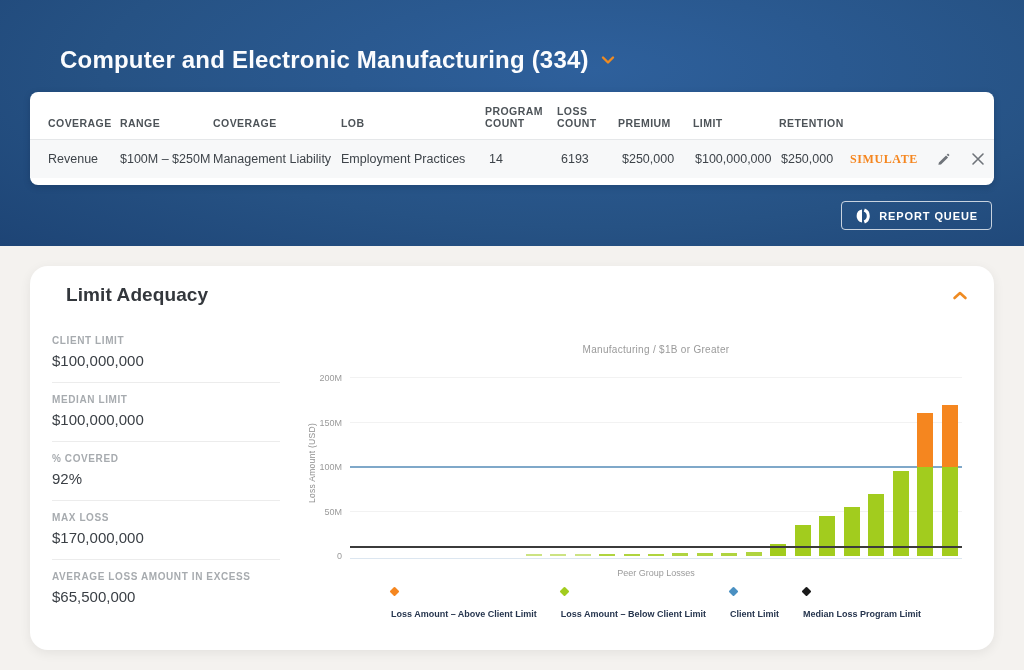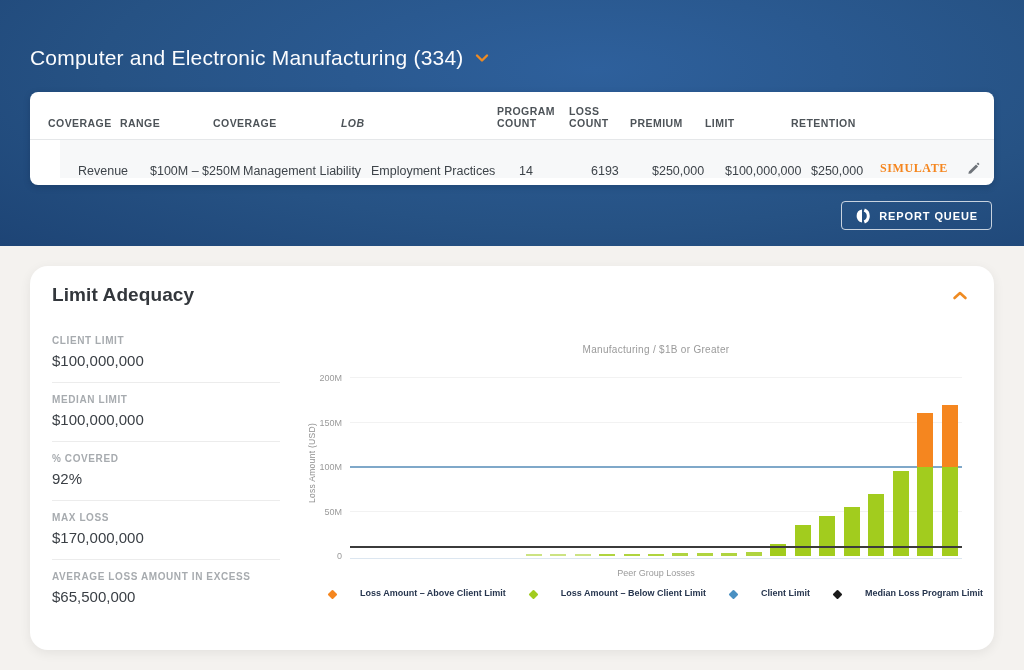--- a/index.html
+++ b/index.html
@@ -13,43 +13,43 @@
   
   .hero {
     position:absolute; left:0; top:0; width:1024px; height:246px;
     background:radial-gradient(120% 160% at 58% 28%, #2e609c 0%, #265284 40%, #1c4273 70%, #16345c 100%);
   }
   .page-title {
     position:absolute; left:30px; top:46px;
     display:flex; align-items:center; gap:10px;
   }
   .page-title .t {
-    color:#fbfcfe; font-size:21px; font-weight:400; letter-spacing:.2px;
+    color:#fbfcfe; font-size:24px; font-weight:700; letter-spacing:.2px;margin-left:30px;
   }
   .chev-btn { background:none; border:none; cursor:pointer; display:flex; align-items:center; padding:2px; }
   
   .table-card {
     position:absolute; left:30px; top:92px; width:964px; height:93px;
     background:#fff; border-radius:8px; box-shadow:0 2px 6px rgba(10,30,60,.25);
     overflow:hidden;
   }
   .thead {
     display:flex; align-items:flex-end;
     padding:13px 0 9px 18px;
     border-bottom:1px solid #e5e7e9;
     height:48px;
   }
   .thead .col {
     font-size:10.5px; font-weight:700; letter-spacing:.45px;
     color:#4d5358; line-height:1.2; padding-right:8px;
   }
   .trow {
-    display:flex; align-items:flex-end;
+    display:flex; align-items:center;
     background:#f7f8f9; height:38px; padding-left:18px;
-    font-size:12.5px; color:#3e444a;margin-left:30px;
+    font-size:12.5px; color:#3e444a;
   }
   .trow .col { padding-right:8px; white-space:nowrap; overflow:hidden; }
   .col-actions { display:flex; align-items:center; gap:16px; }
   .simulate {
     background:none; border:none; cursor:pointer;
     color:#f5861f; font-weight:700; font-size:12px; letter-spacing:.6px;
     font-family:Liberation Serif, serif;
   }
   .icon-btn { background:none; border:none; cursor:pointer; display:flex; align-items:center; padding:2px; }
   
@@ -60,21 +60,21 @@
     background:transparent; border:1px solid rgba(255,255,255,.75); border-radius:4px;
     color:#fff; font-size:11px; font-weight:700; letter-spacing:.9px;
     cursor:pointer; font-family:"Liberation Sans", sans-serif;
   }
   
   .la-card {
     position:absolute; left:30px; top:266px; width:964px; height:384px;
     background:#fff; border-radius:18px; box-shadow:0 3px 12px rgba(0,0,0,.07);
   }
   .la-title {
-    position:absolute; left:22px; top:18px;
+    position:absolute; left:36px; top:18px;
     font-size:19px; font-weight:700; color:#33373c; letter-spacing:.1px;
   }
   .la-collapse { position:absolute; right:24px; top:22px; }
   .stats { position:absolute; left:22px; top:58px; width:228px; }
   .stat { padding:11px 0 13px 0; border-bottom:1px solid #ececec; }
   .stat:last-child { border-bottom:none; }
   .stat .lbl { font-size:10px; font-weight:600; letter-spacing:.6px; color:#a7abaf; }
   .stat .val { font-size:15px; color:#3a3f45; margin-top:6px; }
   
   .chart { position:absolute; left:270px; top:70px; width:684px; height:295px; }
@@ -87,21 +87,21 @@
   .ref-median { height:2px; background:#3b3b3b; z-index:3; }
   .bar { position:absolute; z-index:2; }
   .ytick { position:absolute; left:0; width:42px; text-align:right; font-size:9px; color:#9a9a9a; }
   .ylabel {
     position:absolute; left:-58px; top:122px; width:140px; text-align:center;
     font-size:8.5px; color:#8f8f8f; letter-spacing:.3px;
     transform:rotate(-90deg);
   }
   .xlabel { position:absolute; left:50px; top:232px; width:612px; text-align:center; font-size:9px; color:#9a9a9a; }
   .legend { position:absolute; left:30px; top:252px; width:652px; display:flex; justify-content:center; gap:24px; }
-  .legend-item { display:flex; align-items:flex-end; gap:24px; background:none; border:none; cursor:pointer; padding:0; }
+  .legend-item { display:flex; align-items:flex-start; gap:14px; background:none; border:none; cursor:pointer; padding:0;flex-direction:column; }
   .legend-item .marker { width:7px; height:7px; transform:rotate(45deg); border-radius:1px; flex:none; }
   .legend-item .ltext { font-size:9px; font-weight:700; color:#26354e; font-family:"Liberation Sans", sans-serif; white-space:nowrap; }
 </style>
 </head>
 <body>
 
 <div class="hero">
   <div class="page-title">
     <span class="t">Computer and Electronic Manufacturing (334)</span>
     <button class="chev-btn" aria-label="expand">
@@ -111,21 +111,21 @@
           </svg>
       </span>
     </button>
   </div>
 
   <div class="table-card">
     <div class="thead" id="table-header-row">
         <div class="col" style="width: 72px;">COVERAGE</div>
         <div class="col" style="width: 93px;">RANGE</div>
         <div class="col" style="width: 128px;">COVERAGE</div>
-        <div class="col" style="width: 156px; font-style: italic;">LOB</div>
+        <div class="col" style="width: 144px;">LOB</div>
         <div class="col" style="width: 72px;">PROGRAM COUNT</div>
         <div class="col" style="width: 61px;">LOSS COUNT</div>
         <div class="col" style="width: 75px;">PREMIUM</div>
         <div class="col" style="width: 86px;">LIMIT</div>
         <div class="col" style="width: 69px; text-align: center;">RETENTION</div>
       </div>
     <div class="trow">
       <div id="table-data-cells" style="display:flex;align-items:center;">
           <div class="col" style="width: 72px;">Revenue</div>
           <div class="col" style="width: 93px;">$100M – $250M</div>

